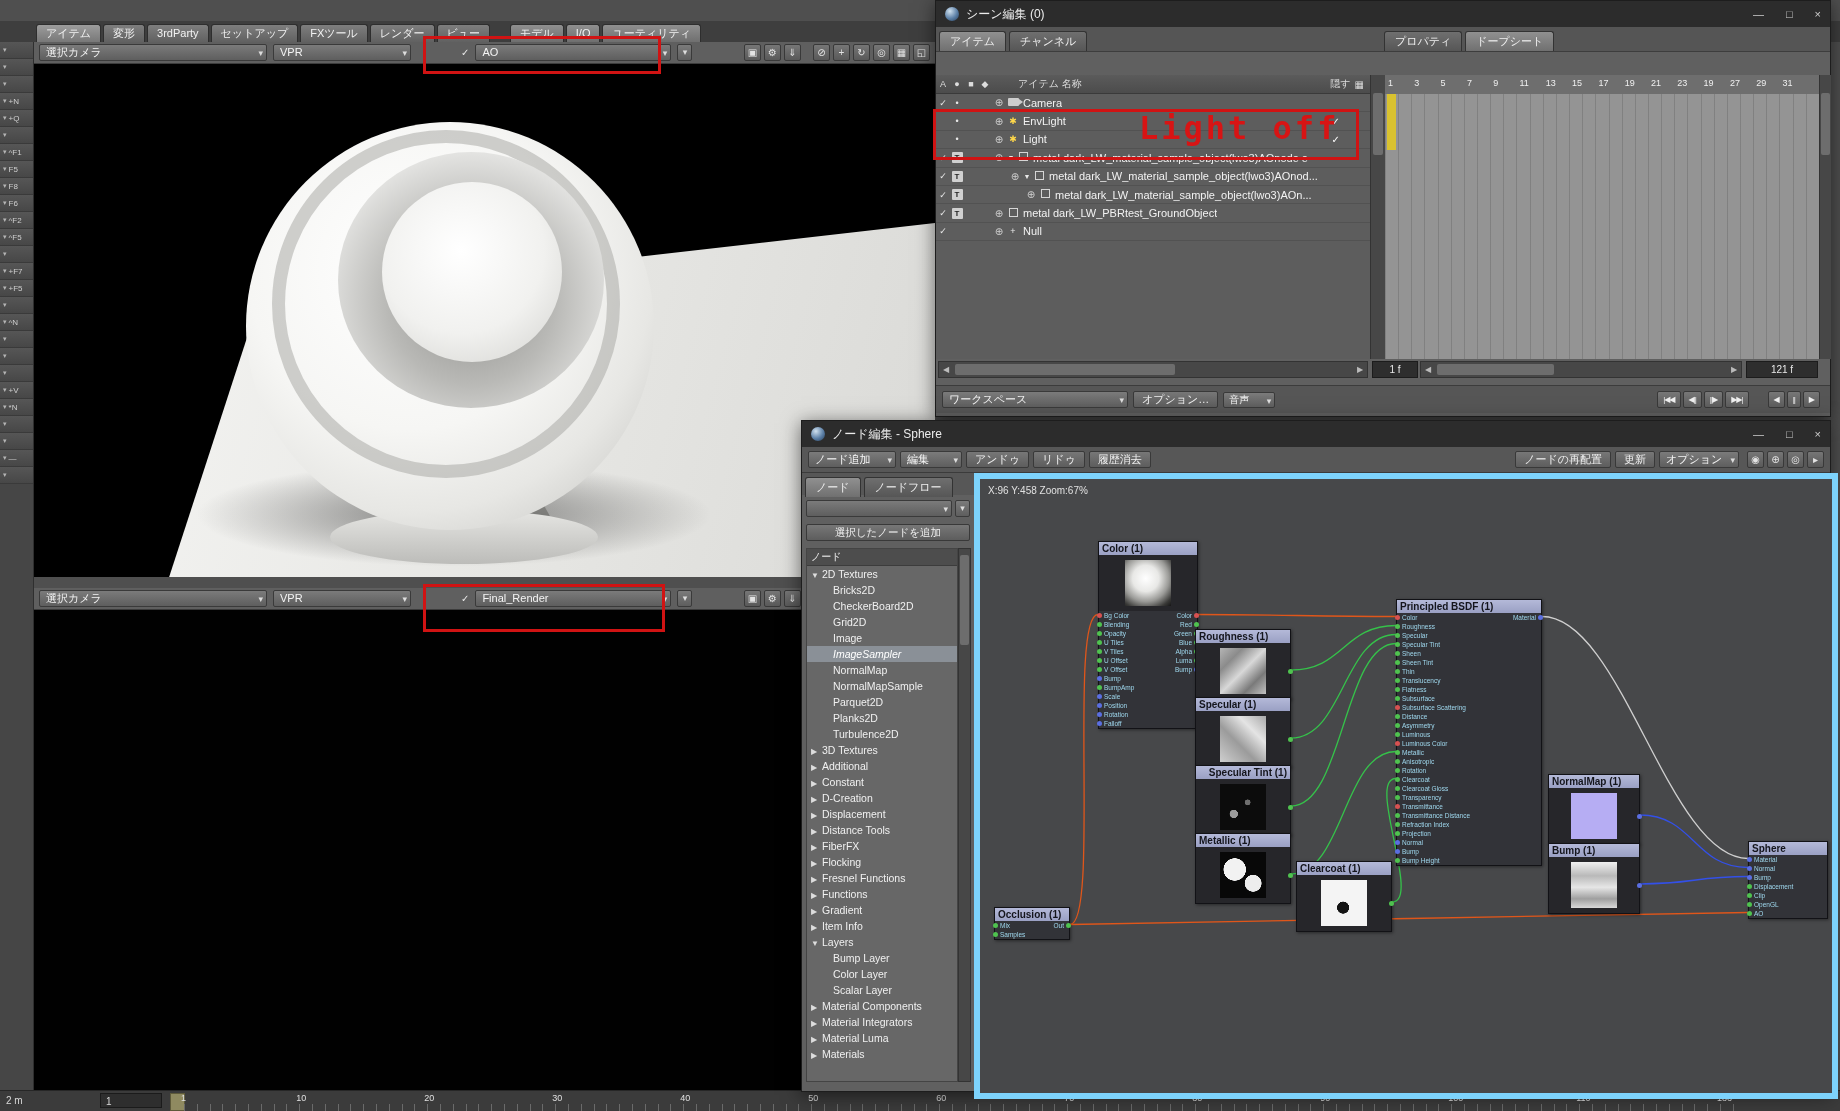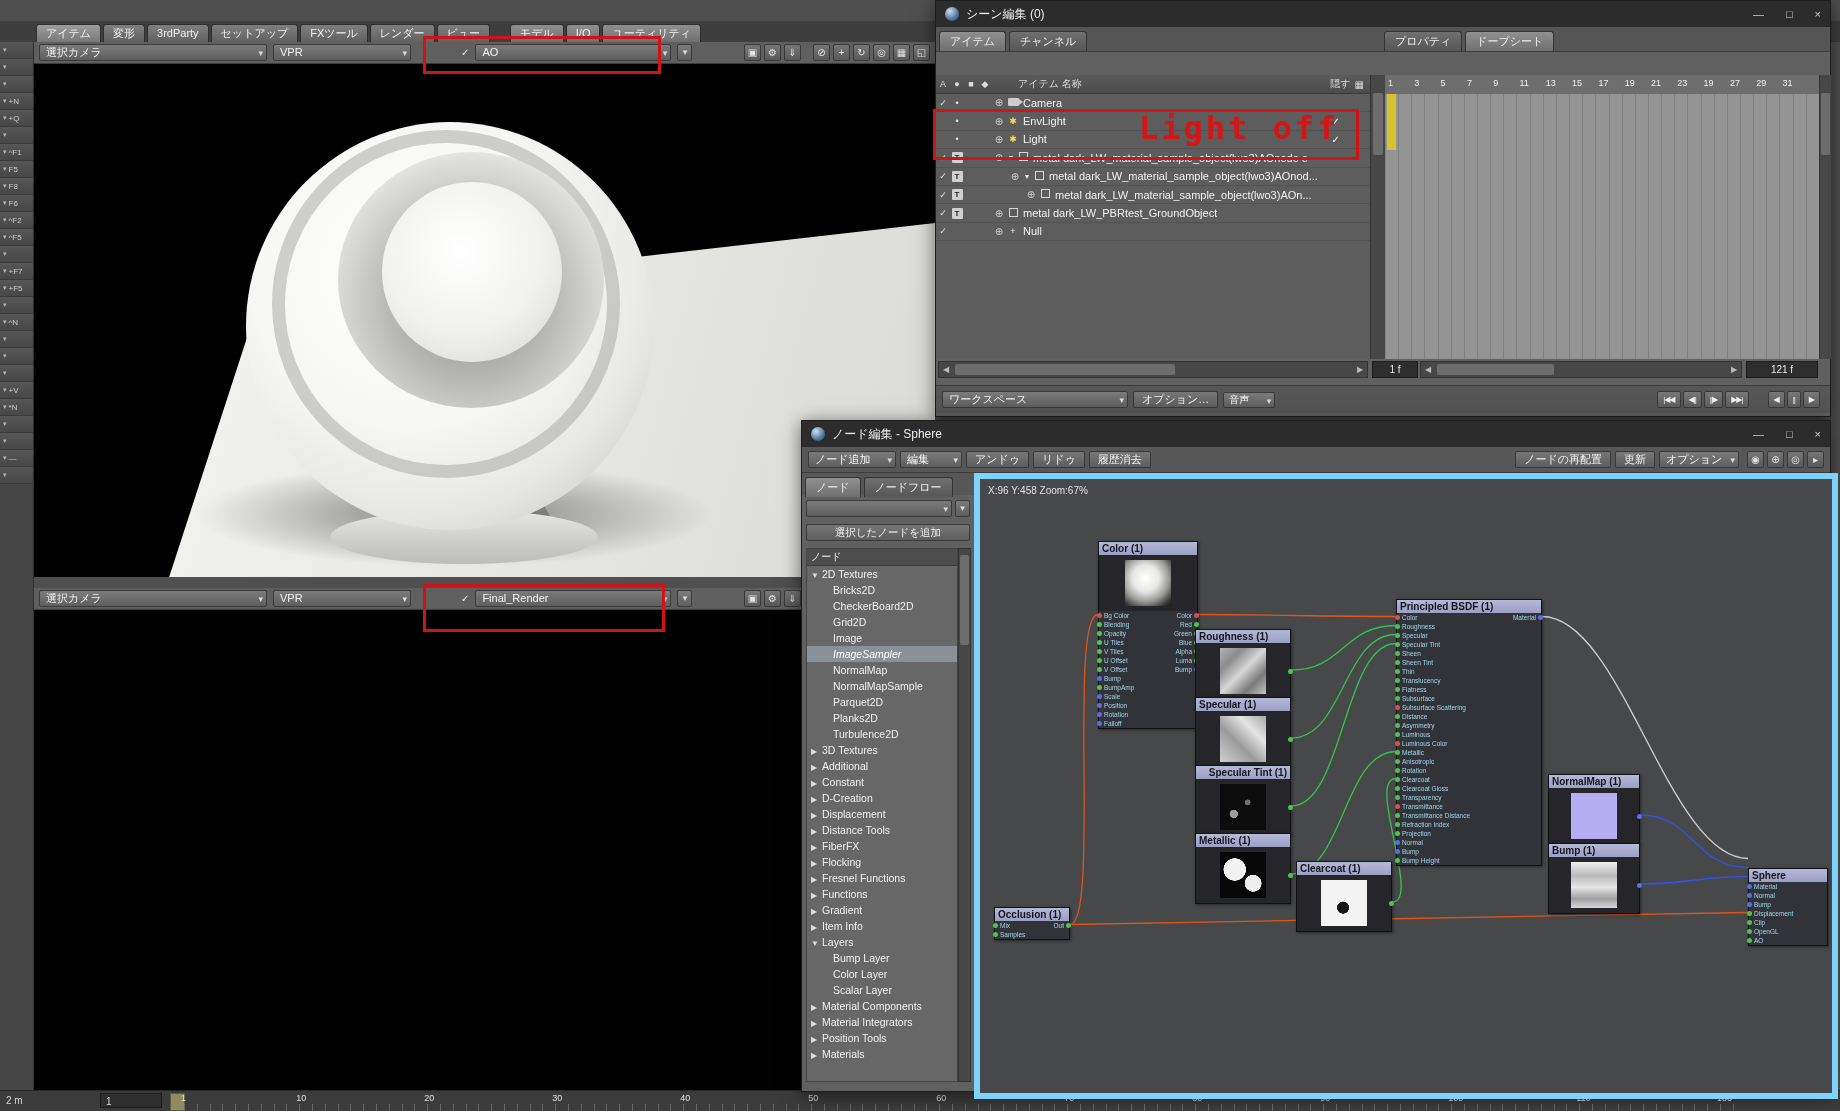--- a/index.html
+++ b/index.html
@@ -614,21 +614,21 @@
         <div class="tree-row group"><span class="tri">▶</span><span>Fresnel Functions</span></div>
         <div class="tree-row group"><span class="tri">▶</span><span>Functions</span></div>
         <div class="tree-row group"><span class="tri">▶</span><span>Gradient</span></div>
         <div class="tree-row group"><span class="tri">▶</span><span>Item Info</span></div>
         <div class="tree-row group"><span class="tri">▼</span><span>Layers</span></div>
         <div class="tree-row item"><span>Bump Layer</span></div>
         <div class="tree-row item"><span>Color Layer</span></div>
         <div class="tree-row item"><span>Scalar Layer</span></div>
         <div class="tree-row group"><span class="tri">▶</span><span>Material Components</span></div>
         <div class="tree-row group"><span class="tri">▶</span><span>Material Integrators</span></div>
-        <div class="tree-row group"><span class="tri">▶</span><span>Position Tools</span></div>
+        <div class="tree-row group"><span class="tri">▶</span><span>Material Luma</span></div>
         <div class="tree-row group"><span class="tri">▶</span><span>Materials</span></div>
       </div>
     <div class="ne-tree-scroll">
         <div class="vthumb" style="left:1px;width:9px;top:6px;height:90px"></div>
       </div>
     <div class="graph" id="graph">
       <span class="graph-status">X:96 Y:458 Zoom:67%</span>
       <svg class="gwires" id="gwires">
           <path d="M 218 135.5 C 298 135.5, 336 137.5, 416 137.5" stroke="#e0561a" fill="none" stroke-width="1.3"></path>
           <path d="M 90 445.5 C 120 445.5, 88 135.5, 118 135.5" stroke="#e0561a" fill="none" stroke-width="1.3"></path>
@@ -996,21 +996,21 @@
             <span class="gdot gdot-edge" style="background: rgb(90, 110, 224);"></span>
           </div>
         </div>
         <div class="gnode" style="left: 568px; top: 364px; width: 92px;">
           <div class="gnode-title">Bump (1)</div>
           <div class="gnode-thumb">
             <div class="gthumb-img thumb-bump"></div>
             <span class="gdot gdot-edge" style="background: rgb(90, 110, 224);"></span>
           </div>
         </div>
-        <div class="gnode" style="left: 768px; top: 362px; width: 80px; margin-top: 27px;">
+        <div class="gnode" style="left: 768px; top: 362px; width: 80px;">
           <div class="gnode-title">Sphere</div>
           <div class="gports">
             <div class="gport-row">
               <span class="gport-in">
                 <i class="gdot" style="background: rgb(90, 110, 224);"></i>
                 <em>Material</em>
               </span>
             </div>
             <div class="gport-row">
               <span class="gport-in">

